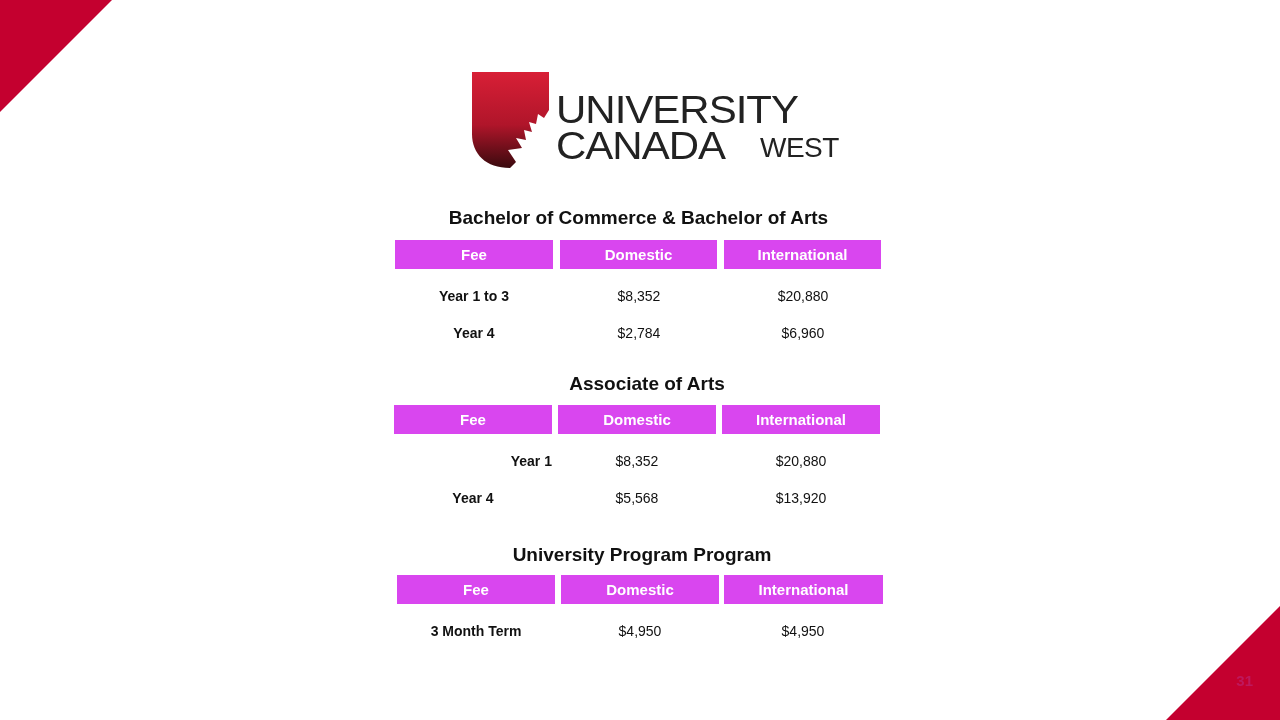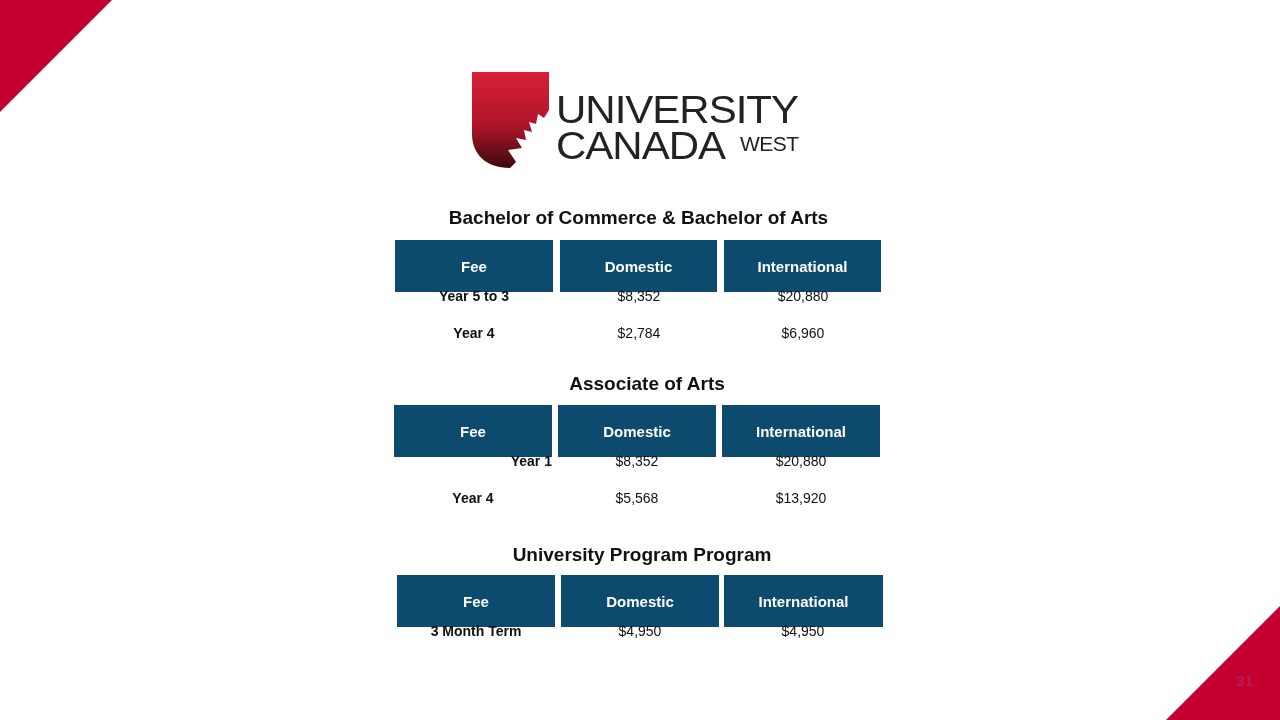--- a/index.html
+++ b/index.html
@@ -5,23 +5,23 @@
   html, body { margin:0; padding:0; }
   body { width:1280px; height:720px; position:relative; overflow:hidden; background:#ffffff; font-family:"Liberation Sans", "DejaVu Sans", sans-serif; }
   .corner-tl { position:absolute; left:0; top:0; width:0; height:0; border-top:112px solid #c4002f; border-right:112px solid transparent; }
   .corner-br { position:absolute; right:0; bottom:0; width:0; height:0; border-bottom:114px solid #c4002f; border-left:114px solid transparent; }
   .page-num { position:absolute; right:27px; bottom:31px; color:#be185d; font-size:15px; font-weight:bold; }
   .logo { position:absolute; left:472px; top:72px; width:340px; height:98px; }
   .shield { position:absolute; left:0; top:0; width:77px; height:96px; }
   .logo-text { position:absolute; left:84px; top:22px; color:#222; font-family:"Liberation Sans", sans-serif; font-weight:normal; line-height:36px; letter-spacing:-1px; }
   .logo-line1 { font-size:42px; display:block; transform:scaleY(0.92); transform-origin:top left; }
   .logo-line2 { font-size:42px; display:block; transform:scaleY(0.92); transform-origin:top left; }
-  .logo-west { position:absolute; left:268px; top:60px; font-size:21px; color:#222; letter-spacing:-0.5px; }
+  .logo-west { position:absolute; left:288px; top:60px; font-size:28px; color:#222; letter-spacing:-0.5px; }
   .section-title { position:absolute; font-weight:bold; font-size:19px; color:#111; text-align:center; white-space:nowrap; }
-  .hdr { position:absolute; background:#0c4a6e; color:#ffffff; font-weight:bold; font-size:15px; display:flex; align-items:center; justify-content:center; height:52px; }
+  .hdr { position:absolute; background:#d946ef; color:#ffffff; font-weight:bold; font-size:15px; display:flex; align-items:center; justify-content:center; height:29px; }
   .cell { position:absolute; font-size:14px; color:#111; text-align:center; width:158px; }
   .cell.bold { font-weight:bold; }
 </style>
 </head>
 <body>
 
 <div class="corner-tl"></div>
 <div class="corner-br"></div>
 <div class="page-num">31</div>
 
@@ -40,21 +40,21 @@
     <span class="logo-line1">UNIVERSITY</span>
     <span class="logo-line2">CANADA</span>
   </div>
   <div class="logo-west">WEST</div>
 </div>
 
 <div class="section-title" style="left:395px; width:487px; top:207px;">Bachelor of Commerce &amp; Bachelor of Arts</div>
 <div class="hdr" style="left:395px; top:240px; width:158px;">Fee</div>
 <div class="hdr" style="left:560px; top:240px; width:157px;">Domestic</div>
 <div class="hdr" style="left:724px; top:240px; width:157px;">International</div>
-<div class="cell bold" style="left:395px; top:288px;">Year 5 to 3</div>
+<div class="cell bold" style="left:395px; top:288px;">Year 1 to 3</div>
 <div class="cell" style="left:560px; top:288px;">$8,352</div>
 <div class="cell" style="left:724px; top:288px;">$20,880</div>
 <div class="cell bold" style="left:395px; top:325px;">Year 4</div>
 <div class="cell" style="left:560px; top:325px;">$2,784</div>
 <div class="cell" style="left:724px; top:325px;">$6,960</div>
 
 <div class="section-title" style="left:394px; width:506px; top:373px;">Associate of Arts</div>
 <div class="hdr" style="left:394px; top:405px; width:158px;">Fee</div>
 <div class="hdr" style="left:558px; top:405px; width:158px;">Domestic</div>
 <div class="hdr" style="left:722px; top:405px; width:158px;">International</div>

